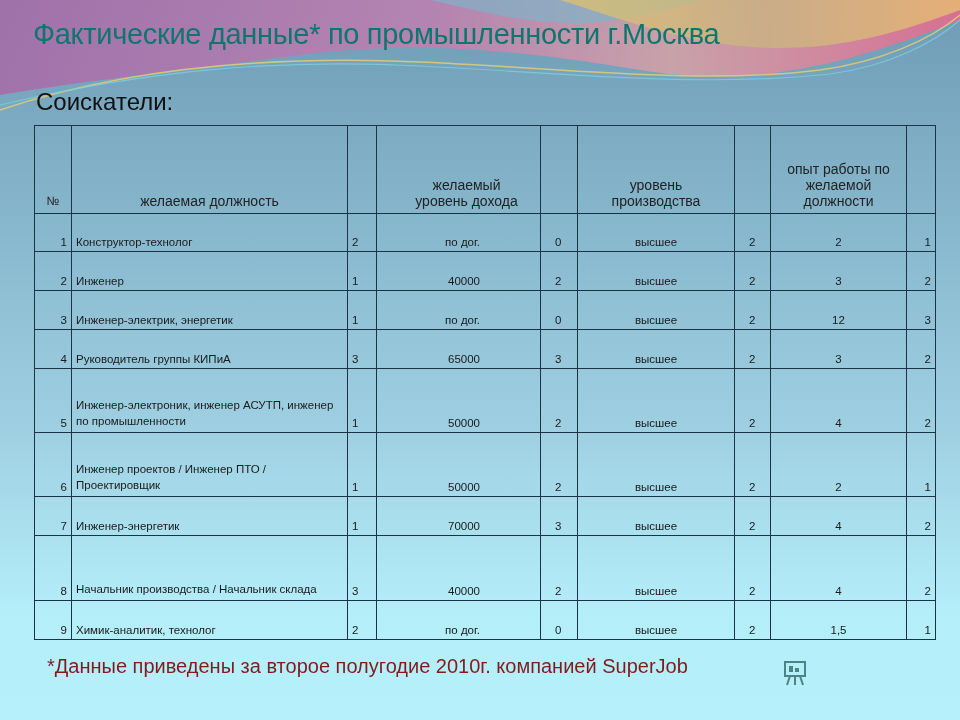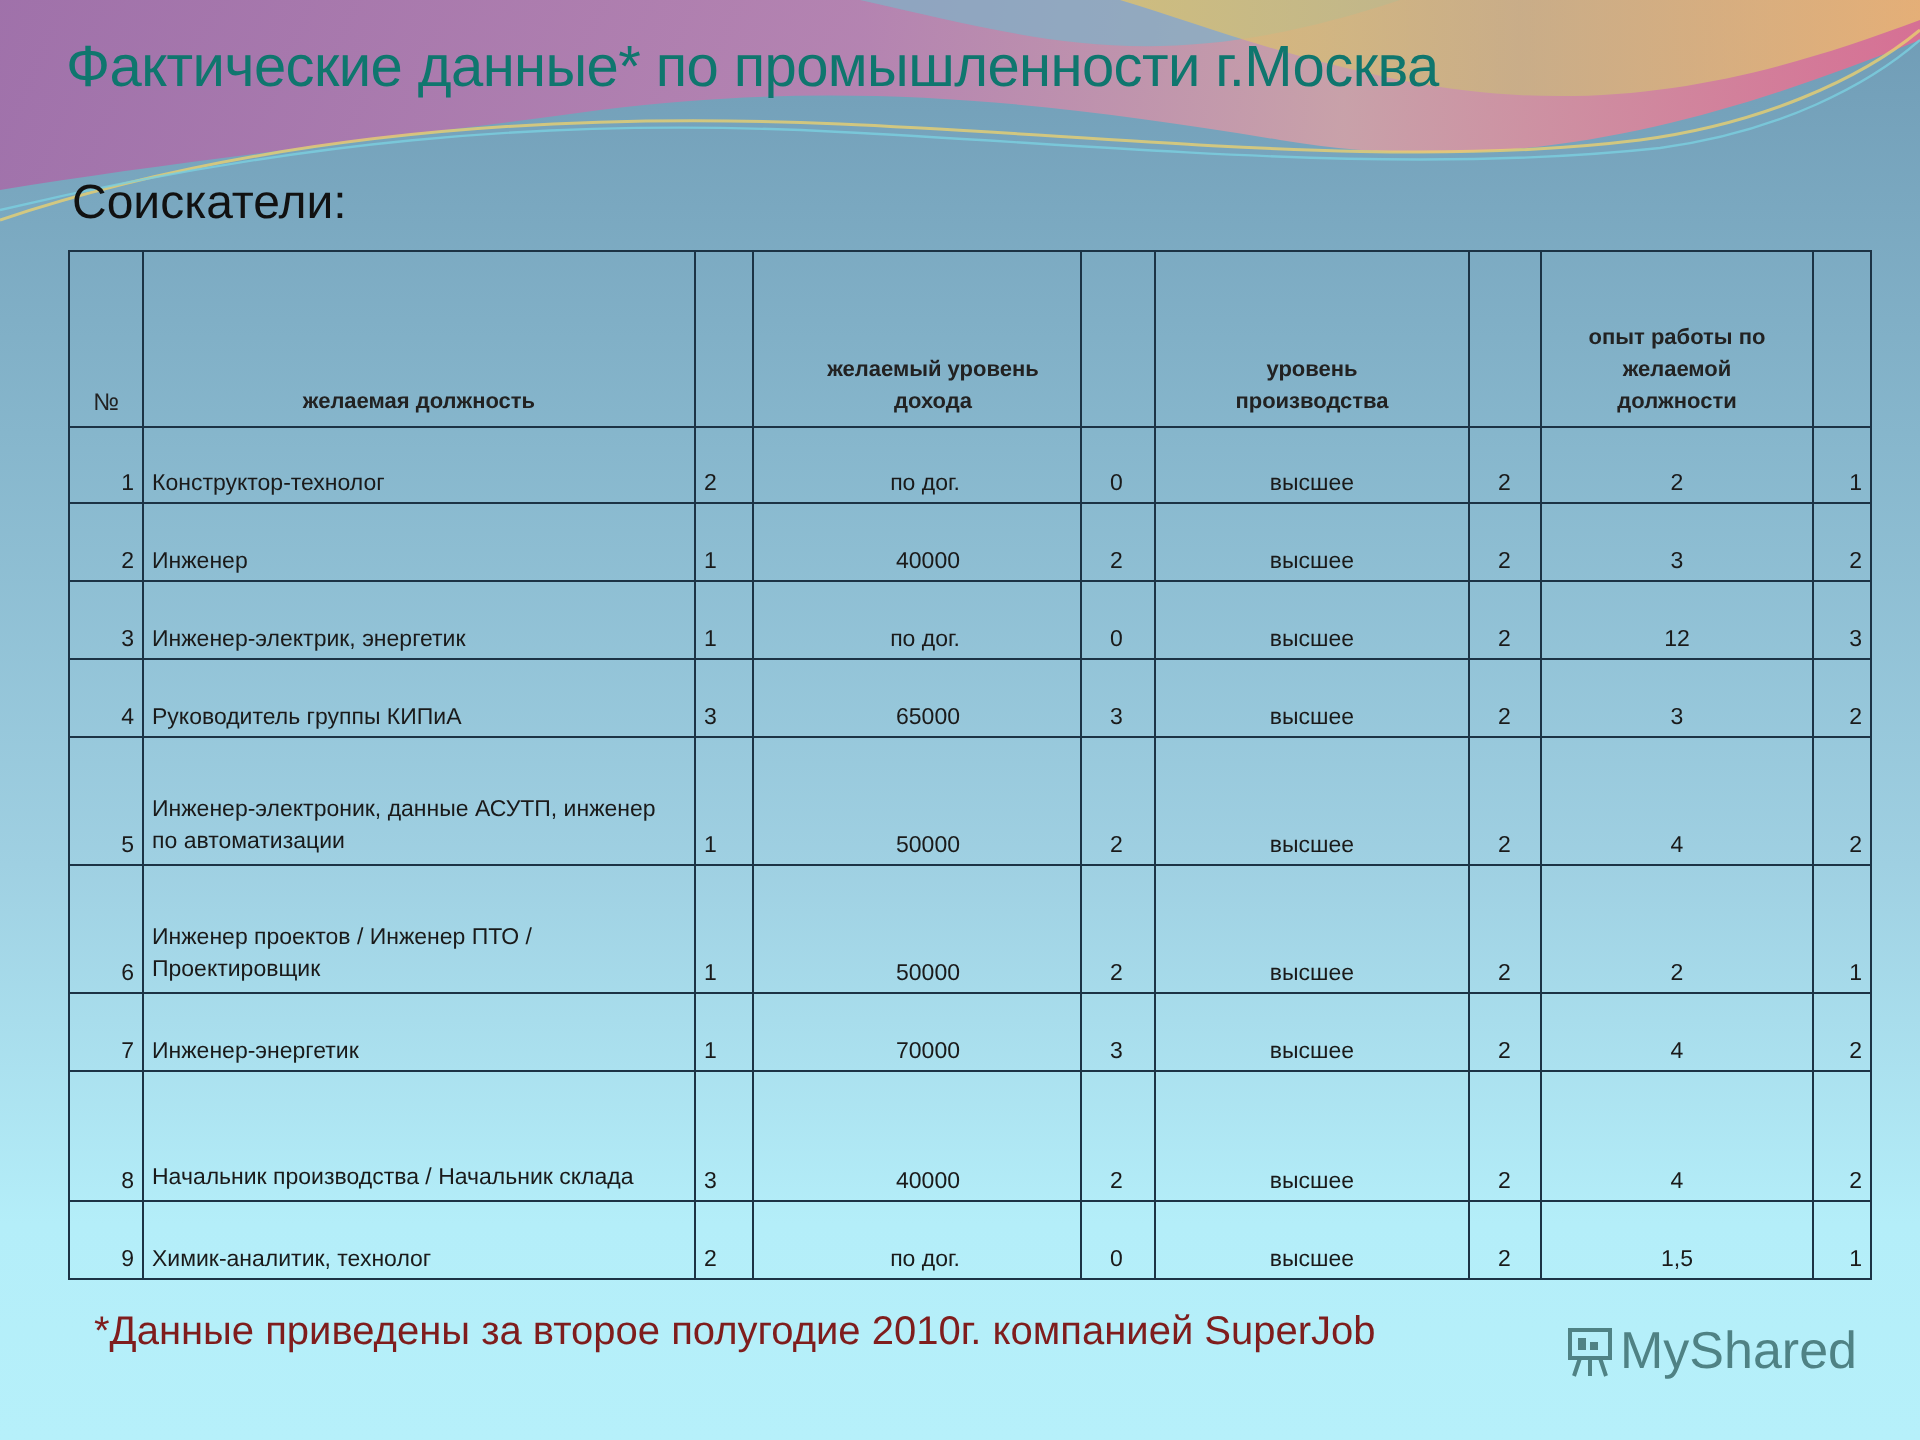--- a/index.html
+++ b/index.html
@@ -17,21 +17,21 @@
     position:absolute; left:36px; top:88px; font-size:24px; color:#111; white-space:nowrap;
   }
   table.grid {
     position:absolute; left:34px; top:125px; width:901px; height:515px;
     border-collapse:collapse; table-layout:fixed;
     font-size:11.5px; color:#1a1a1a;
   }
   table.grid td, table.grid th {
     border:1.5px solid #1c3345; padding:0 4px; vertical-align:bottom; padding-bottom:3px;
   }
-  table.grid th { font-weight:bold; font-size:11px; text-align:center; line-height:16px; padding-bottom:4px; color:#222; }
+  table.grid th { font-weight:normal; font-size:14px; text-align:center; line-height:16px; padding-bottom:4px; color:#222; }
   .c-left { text-align:left; }
   .c-right { text-align:right; }
   .c-center { text-align:center; }
   .footnote {
     position:absolute; left:47px; top:655px; font-size:20px; color:#7f1d1d; white-space:nowrap;
   }
   .watermark {
     position:absolute; left:784px; top:660px; font-size:26px; color:#2e5e5e; opacity:0.75;
     display:flex; align-items:center; gap:4px;
   }
@@ -129,21 +129,21 @@
       <td class="c-left">3</td>
       <td class="c-right" style="padding-right:60px">65000</td>
       <td class="c-left" style="padding-left:14px">3</td>
       <td class="c-center">высшее</td>
       <td class="c-left" style="padding-left:14px">2</td>
       <td class="c-center">3</td>
       <td class="c-right">2</td>
     </tr>
     <tr style="height:59px">
       <td class="c-right">5</td>
-      <td class="c-left" style="line-height:16px">Инженер-электроник, данные АСУТП, инженер по автоматизации</td>
+      <td class="c-left" style="line-height:16px">Инженер-электроник, инженер АСУТП, инженер по промышленности</td>
       <td class="c-left">1</td>
       <td class="c-right" style="padding-right:60px">50000</td>
       <td class="c-left" style="padding-left:14px">2</td>
       <td class="c-center">высшее</td>
       <td class="c-left" style="padding-left:14px">2</td>
       <td class="c-center">4</td>
       <td class="c-right">2</td>
     </tr>
     <tr style="height:59px">
       <td class="c-right">6</td>
@@ -196,14 +196,13 @@
 
 <div class="watermark">
   <svg class="wm-icon" viewBox="0 0 22 26">
     <rect x="1" y="2" width="20" height="14" fill="none" stroke="#2e5e5e" stroke-width="2"></rect>
     <rect x="5" y="6" width="4" height="6" fill="#2e5e5e"></rect>
     <rect x="11" y="8" width="4" height="4" fill="#2e5e5e"></rect>
     <line x1="6" y1="16" x2="3" y2="25" stroke="#2e5e5e" stroke-width="2"></line>
     <line x1="11" y1="16" x2="11" y2="25" stroke="#2e5e5e" stroke-width="2"></line>
     <line x1="16" y1="16" x2="19" y2="25" stroke="#2e5e5e" stroke-width="2"></line>
   </svg>
-  <span>MyShared</span>
 </div>
 
 </body></html>

